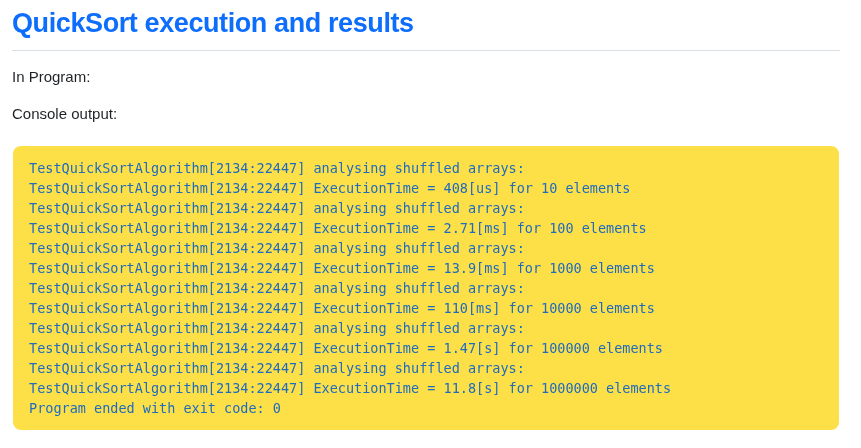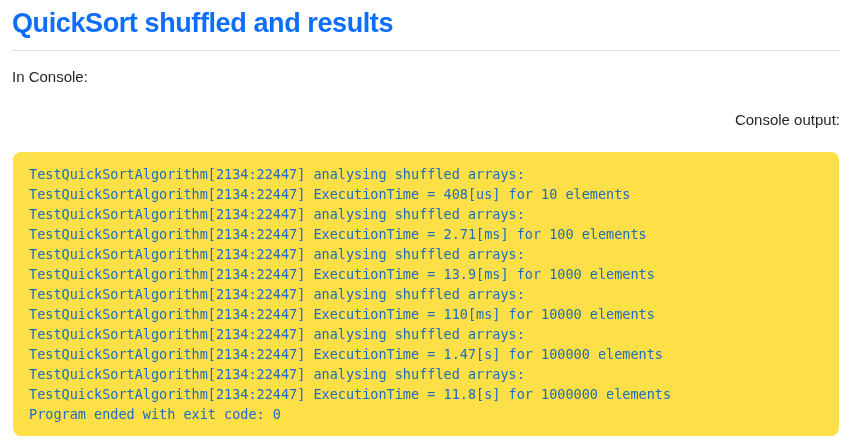--- a/index.html
+++ b/index.html
@@ -30,42 +30,42 @@
     border-top: 1px solid #d8dee4;
     margin: 0;
   }
   .para {
     margin: 0;
     font-size: 15px;
     line-height: 18px;
     color: #1f2328;
   }
   .para-in-console { margin-top: 17px; }
-  .para-console-output { margin-top: 25px; text-align: right; }
+  .para-console-output { margin-top: 19px; }
   .code-block {
     margin: 23px 0 0 1px;
     background: #fde047;
     border-radius: 8px;
     padding: 12px 16px;
     width: 826px;
     font-family: "DejaVu Sans Mono", "Liberation Mono", monospace;
     font-size: 13.5px;
     line-height: 20px;
     color: #1e6bbf;
     white-space: pre;
     overflow: hidden;
   }
   .code-line { height: 20px; }
 </style>
 </head>
 <body>
 
 <main class="article">
-  <h1 class="page-title">QuickSort shuffled and results</h1>
+  <h1 class="page-title">QuickSort execution and results</h1>
 
   <hr class="divider">
 
-  <p class="para para-in-console">In Console:</p>
+  <p class="para para-in-console">In Program:</p>
 
   <p class="para para-console-output">Console output:</p>
 
   <pre class="code-block"><div class="code-line">TestQuickSortAlgorithm[2134:22447] analysing shuffled arrays:</div><div class="code-line">TestQuickSortAlgorithm[2134:22447] ExecutionTime = 408[us] for 10 elements</div><div class="code-line">TestQuickSortAlgorithm[2134:22447] analysing shuffled arrays:</div><div class="code-line">TestQuickSortAlgorithm[2134:22447] ExecutionTime = 2.71[ms] for 100 elements</div><div class="code-line">TestQuickSortAlgorithm[2134:22447] analysing shuffled arrays:</div><div class="code-line">TestQuickSortAlgorithm[2134:22447] ExecutionTime = 13.9[ms] for 1000 elements</div><div class="code-line">TestQuickSortAlgorithm[2134:22447] analysing shuffled arrays:</div><div class="code-line">TestQuickSortAlgorithm[2134:22447] ExecutionTime = 110[ms] for 10000 elements</div><div class="code-line">TestQuickSortAlgorithm[2134:22447] analysing shuffled arrays:</div><div class="code-line">TestQuickSortAlgorithm[2134:22447] ExecutionTime = 1.47[s] for 100000 elements</div><div class="code-line">TestQuickSortAlgorithm[2134:22447] analysing shuffled arrays:</div><div class="code-line">TestQuickSortAlgorithm[2134:22447] ExecutionTime = 11.8[s] for 1000000 elements</div><div class="code-line">Program ended with exit code: 0</div></pre>
 </main>
 
 </body></html>

